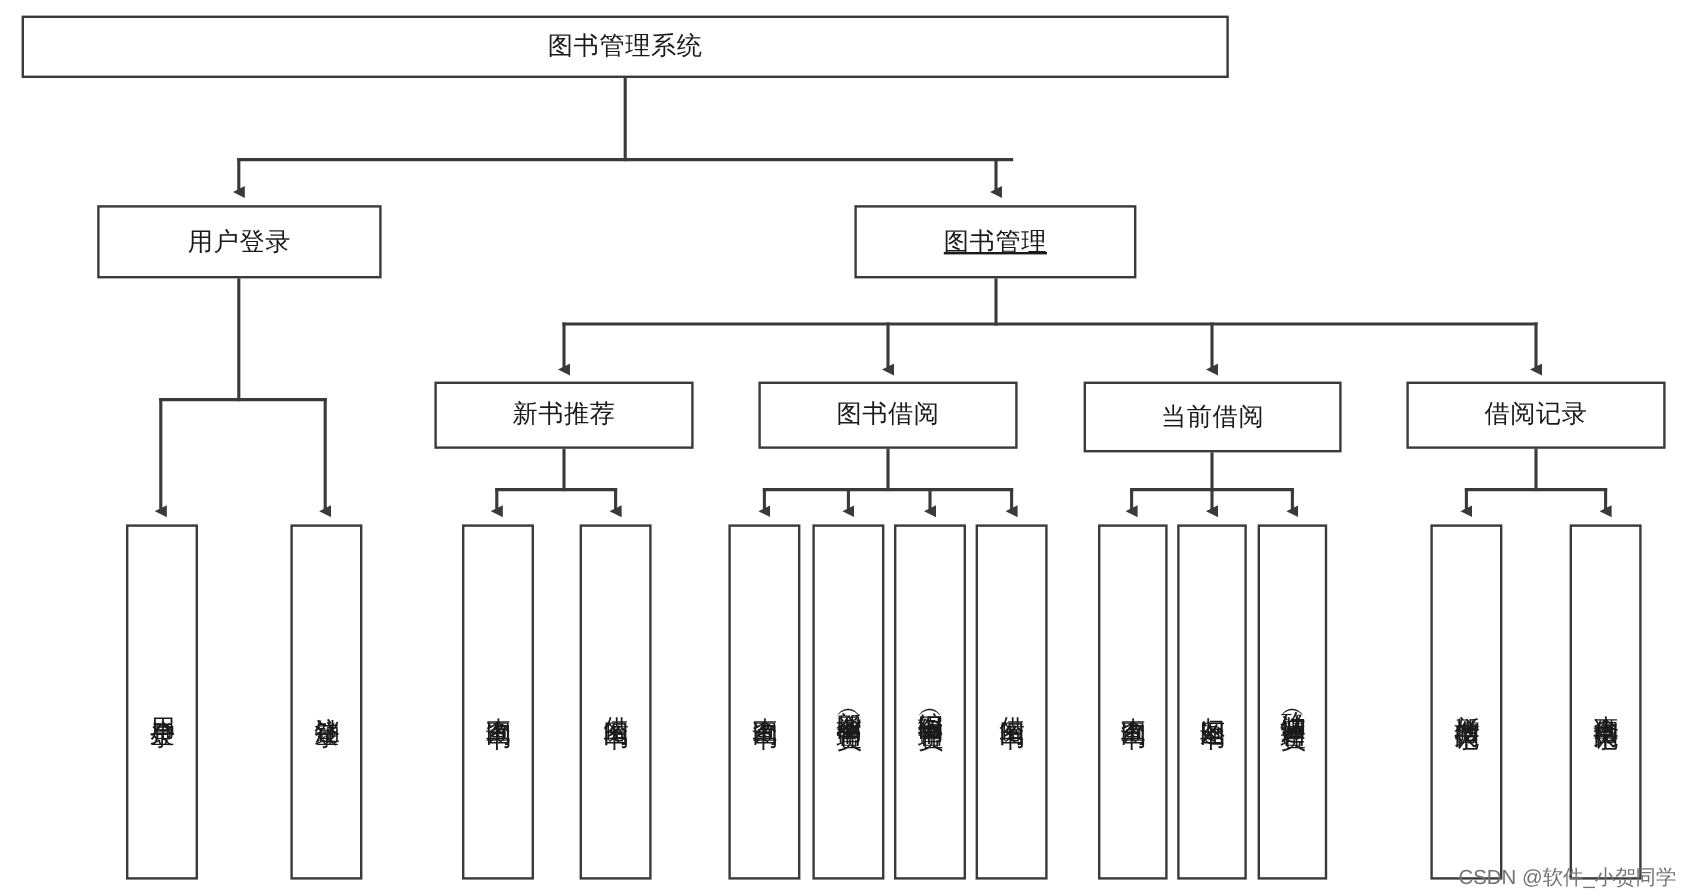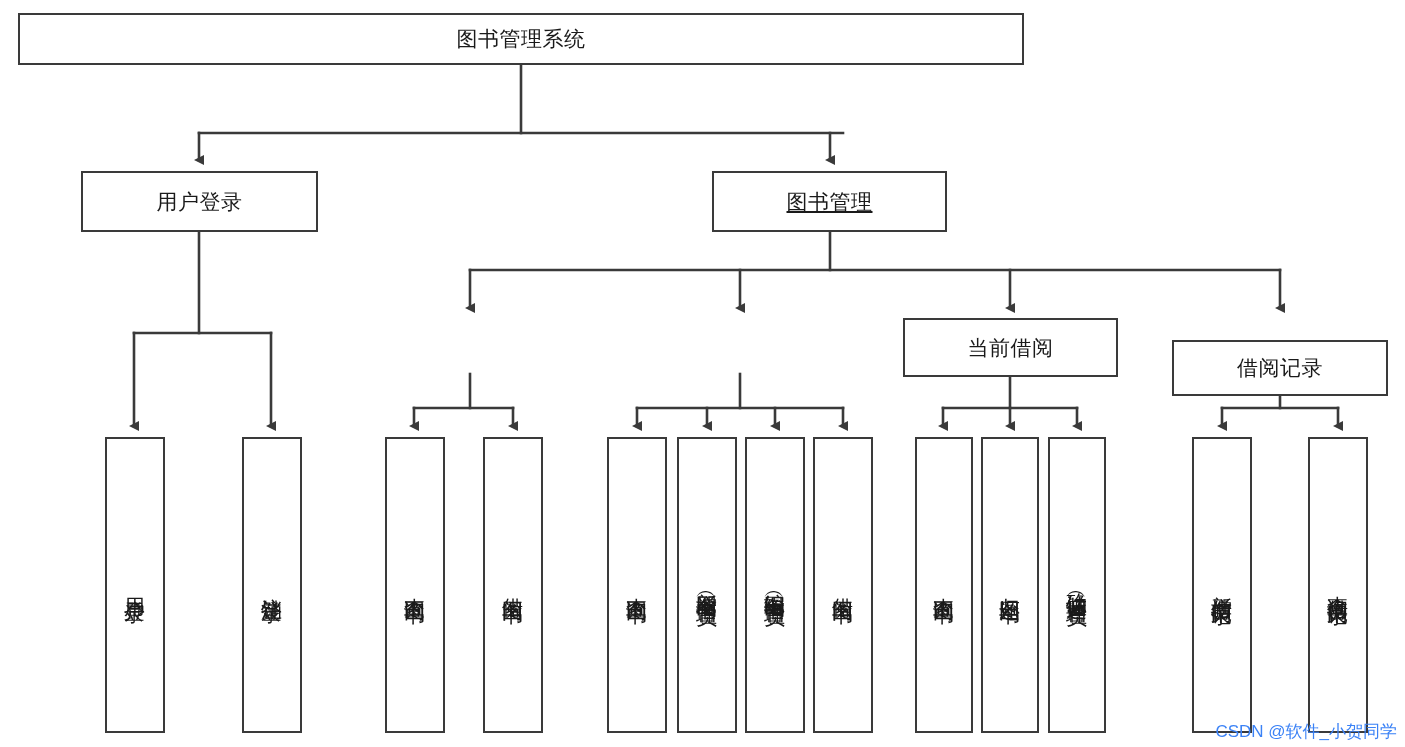--- a/index.html
+++ b/index.html
@@ -54,21 +54,21 @@
     text-orientation: upright;
     font-size: 21px;
     letter-spacing: 2px;
     line-height: 1.0;
   }
   .watermark {
     position: absolute;
     right: 8px;
     bottom: 4px;
     font-size: 17px;
-    color: #3b82f6;
+    color: #737373;
     white-space: nowrap;
     pointer-events: none;
   }
 </style>
 </head>
 <body>
 
 <div id="diagram-root">
 
   <svg class="diagram-canvas" viewBox="0 0 1405 747">
@@ -126,27 +126,33 @@
   </div>
 
   <div class="node-box horizontal" style="left:81px; top:171px; width:237px; height:61px;">
     <span class="node-label">用户登录</span>
   </div>
 
   <div class="node-box horizontal" style="left:712px; top:171px; width:235px; height:61px;text-decoration:underline;">
     <span class="node-label">图书管理</span>
   </div>
 
-
+  <div class="node-box horizontal" style="left:362px; top:318px; width:216px; height:56px;">
+    <span class="node-label">新书推荐</span>
+  </div>
+
+  <div class="node-box horizontal" style="left:632px; top:318px; width:216px; height:56px;">
+    <span class="node-label">图书借阅</span>
+  </div>
 
   <div class="node-box horizontal" style="left:903px; top:318px; width:215px; height:59px;">
     <span class="node-label">当前借阅</span>
   </div>
 
-  <div class="node-box horizontal" style="left:1172px; top:318px; width:216px; height:56px;margin-top:22px;">
+  <div class="node-box horizontal" style="left:1172px; top:318px; width:216px; height:56px;">
     <span class="node-label">借阅记录</span>
   </div>
 
   <div class="node-box vertical" style="left:105px; top:437px; width:60px; height:296px;">
     <span class="node-label">用户登录</span>
   </div>
   <div class="node-box vertical" style="left:242px; top:437px; width:60px; height:296px;">
     <span class="node-label">注销登录</span>
   </div>
 

